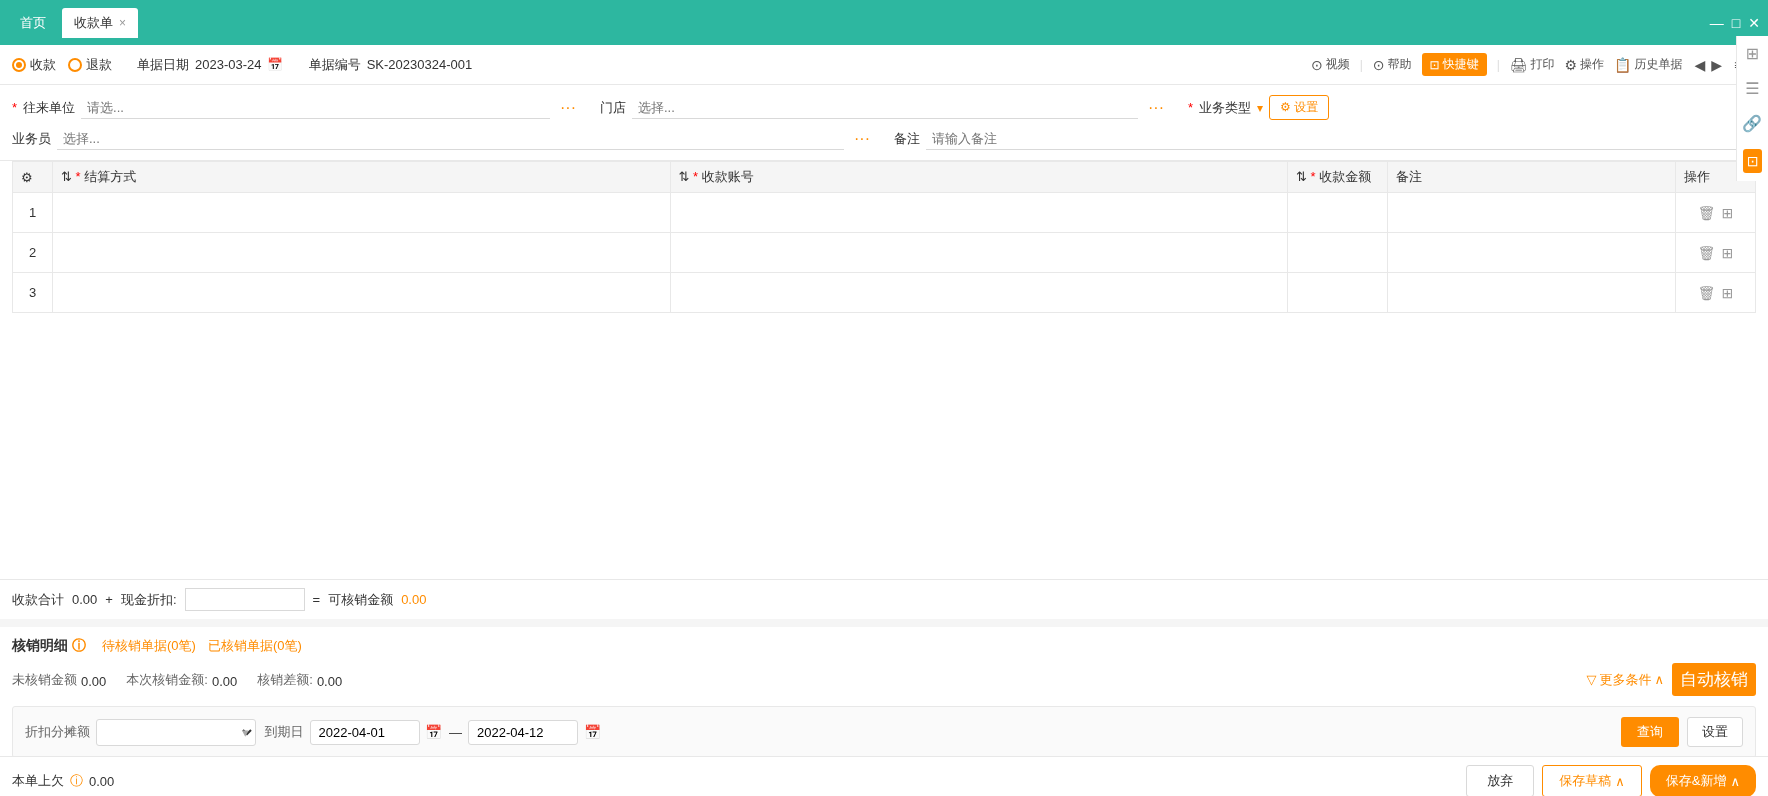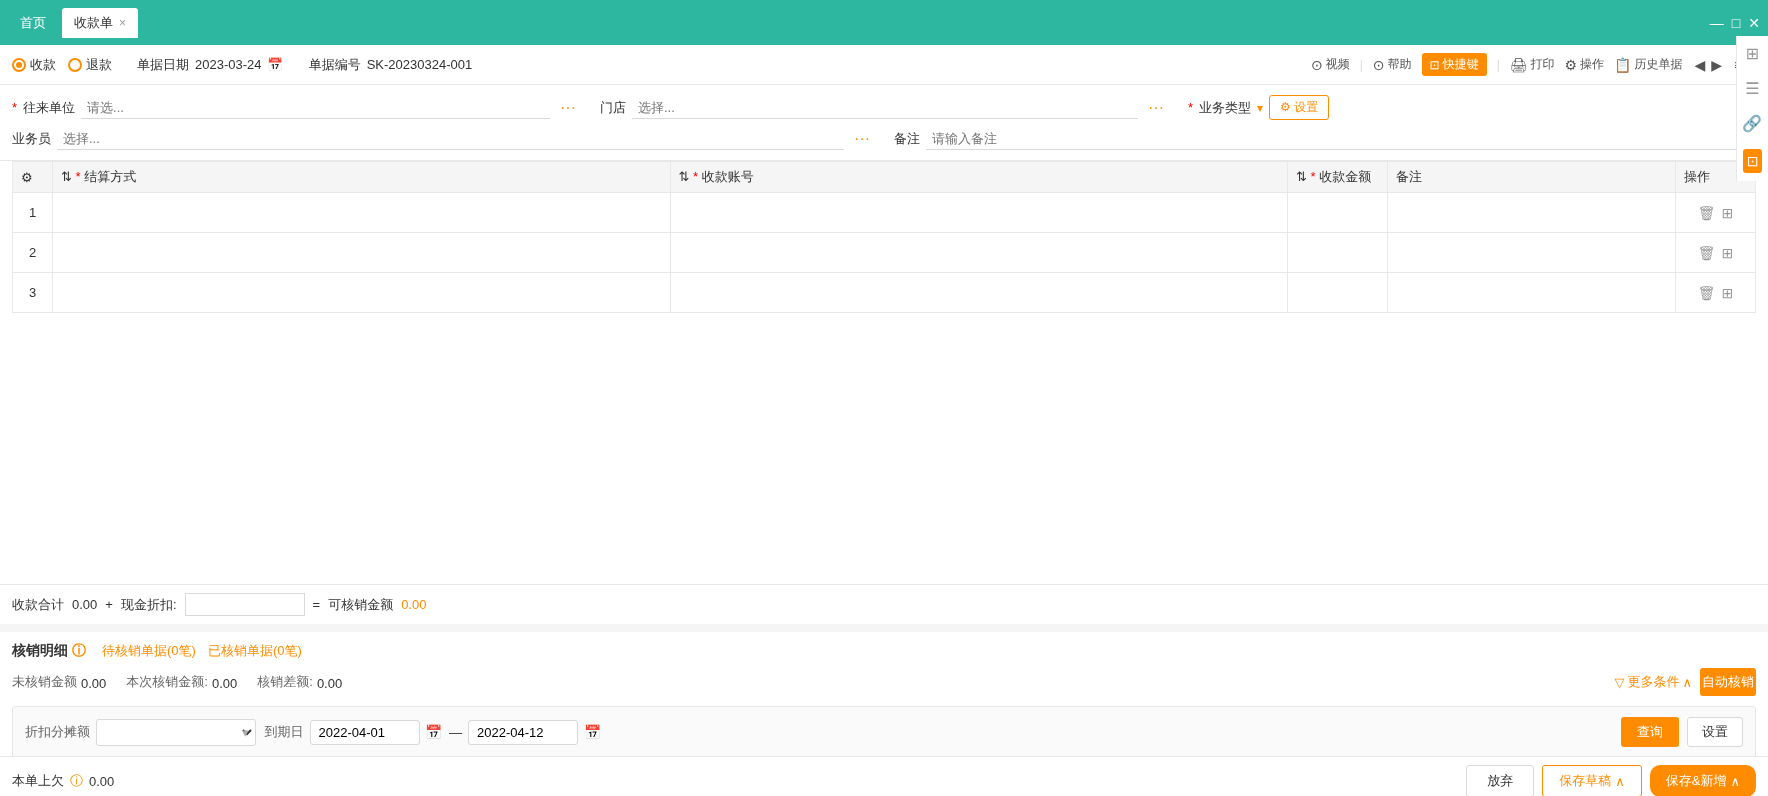--- a/index.html
+++ b/index.html
@@ -110,22 +110,22 @@
     .verify-tab { color: #ff8c00; cursor: pointer; font-size: 13px; }
     .verify-tab.active { color: #ff8c00; font-weight: 500; }
 
     .verify-stats { display: flex; align-items: center; gap: 20px; margin-bottom: 10px; font-size: 13px; }
     .verify-stat { display: flex; align-items: flex-end; gap: 4px; }
     .verify-stat-label { color: #666; }
     .verify-stat-value { color: #333; }
     .verify-filters { margin-left: auto; display: flex; gap: 8px; align-items: center; }
     .filter-btn { color: #ff8c00; cursor: pointer; font-size: 13px; display: flex; align-items: center; gap: 3px; }
     .auto-btn {
-      background: #ff8c00; color: #fff; border: none; padding: 5px 2px; border-radius: 3px;
-      cursor: pointer; font-size: 13px;
+      background: #ff8c00; color: #fff; border: none; padding: 5px 8px; border-radius: 3px;
+      cursor: pointer; font-size: 17px;
     }
 
     
     .query-form {
       display: flex; align-items: center; gap: 16px; border: 1px solid #e8e8e8;
       padding: 10px 12px; background: #fafafa; margin-bottom: 8px; border-radius: 3px;
     }
     .query-field { display: flex; align-items: center; gap: 6px; }
     .query-label { color: #666; white-space: nowrap; font-size: 13px; }
     .query-select {

